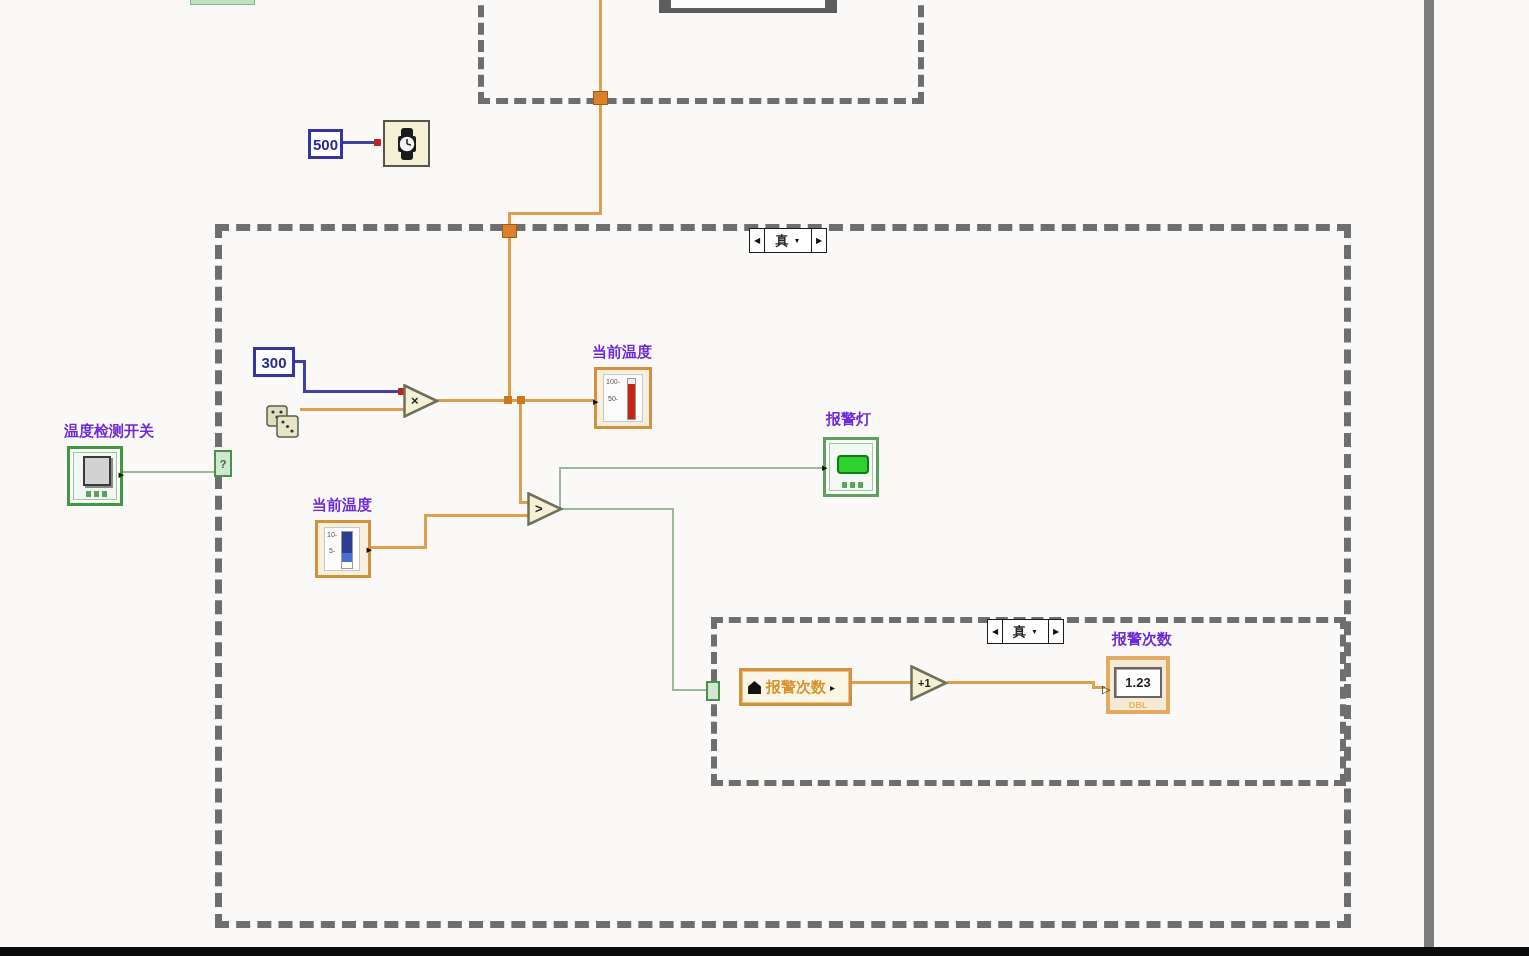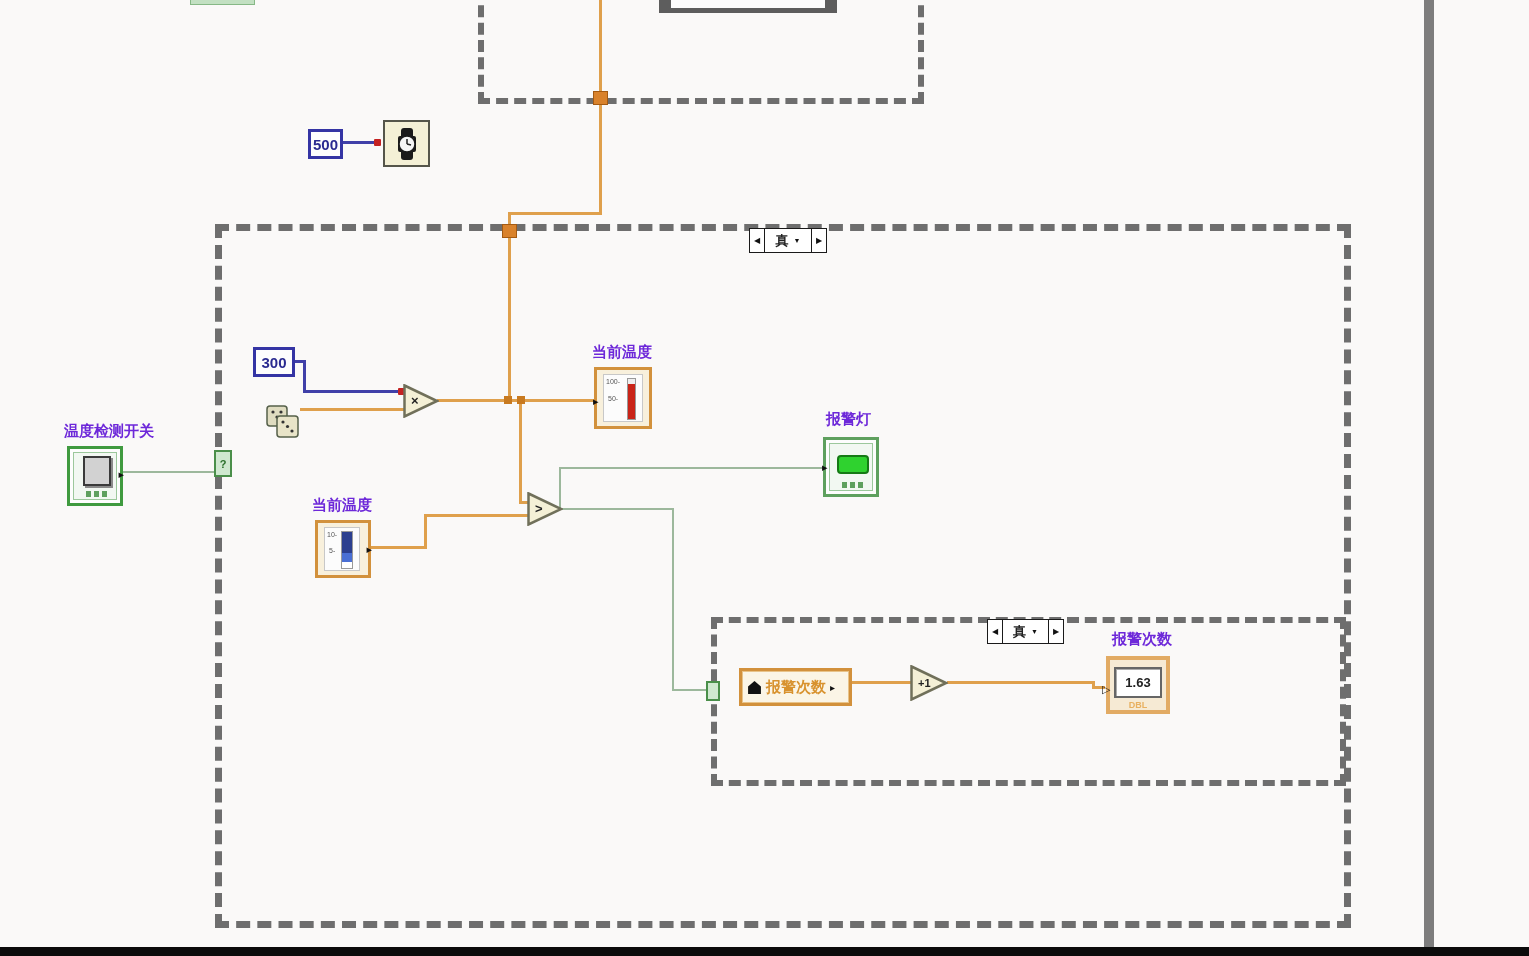--- a/index.html
+++ b/index.html
@@ -250,18 +250,18 @@
       <path d="M7 1 L13 6 L13 13 L1 13 L1 6 Z" fill="#111"></path>
     </svg>
     <span class="lv-text">报警次数</span>
     <span class="lv-arrow">▸</span>
   </div>
 
   <div class="label" style="left:1112px;top:630px;">报警次数</div>
   <div class="count-ind" style="left:1106px;top:656px;width:64px;height:58px;">
     <span class="term-arrow" style="left:-8px;top:24px;">▷</span>
     <div class="digital">
-      <span>1.63</span>
+      <span>1.23</span>
     </div>
     <div class="dbl-tag">DBL</div>
   </div>
 
 </div>
 
 </body></html>

